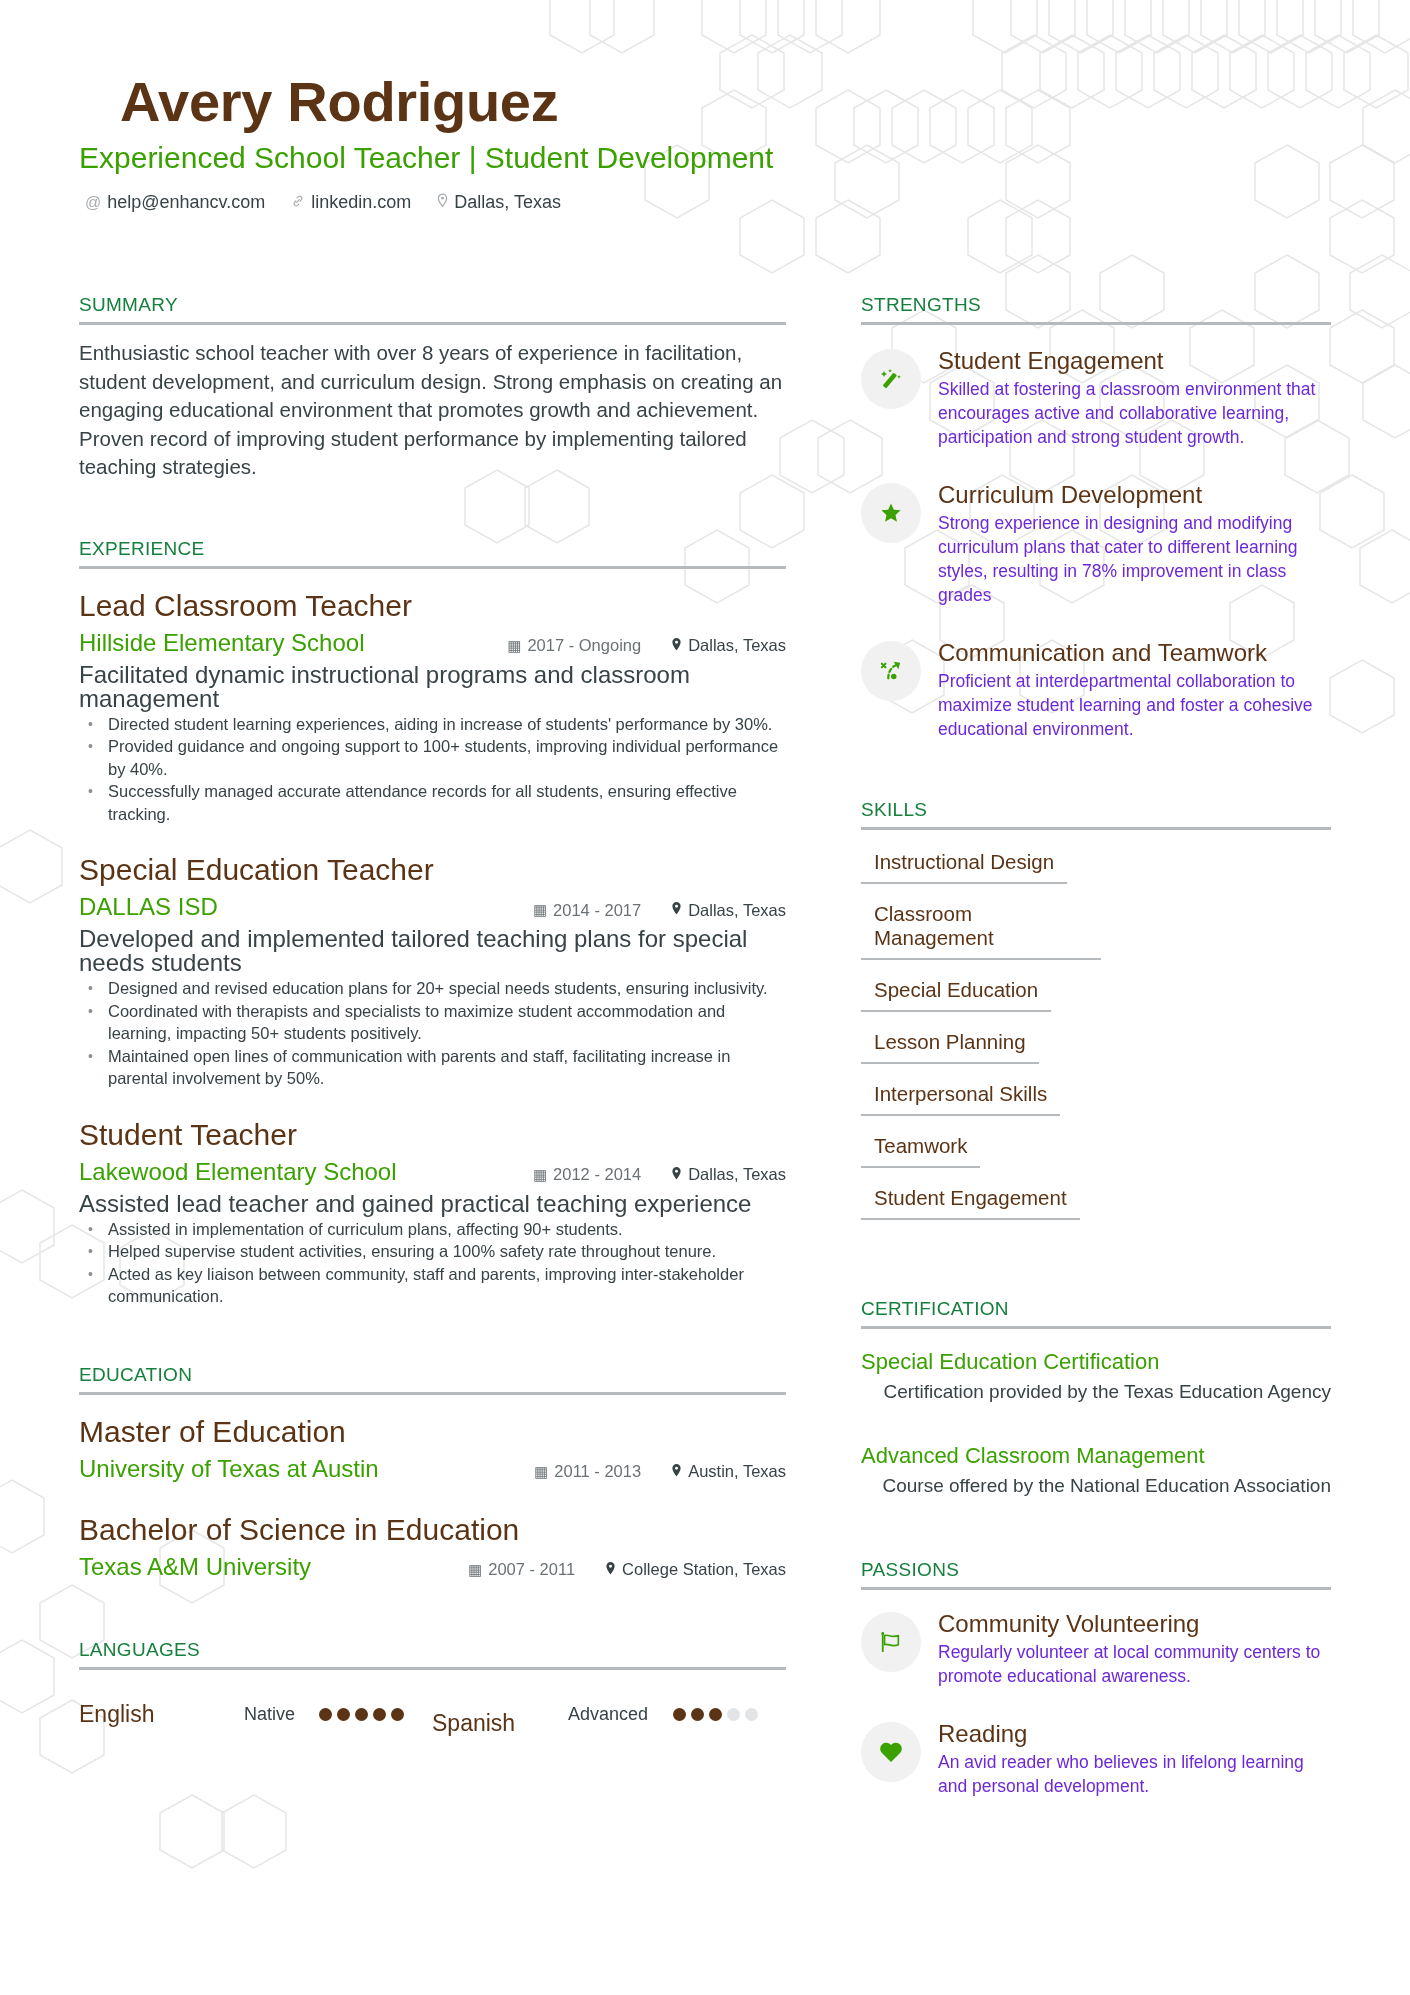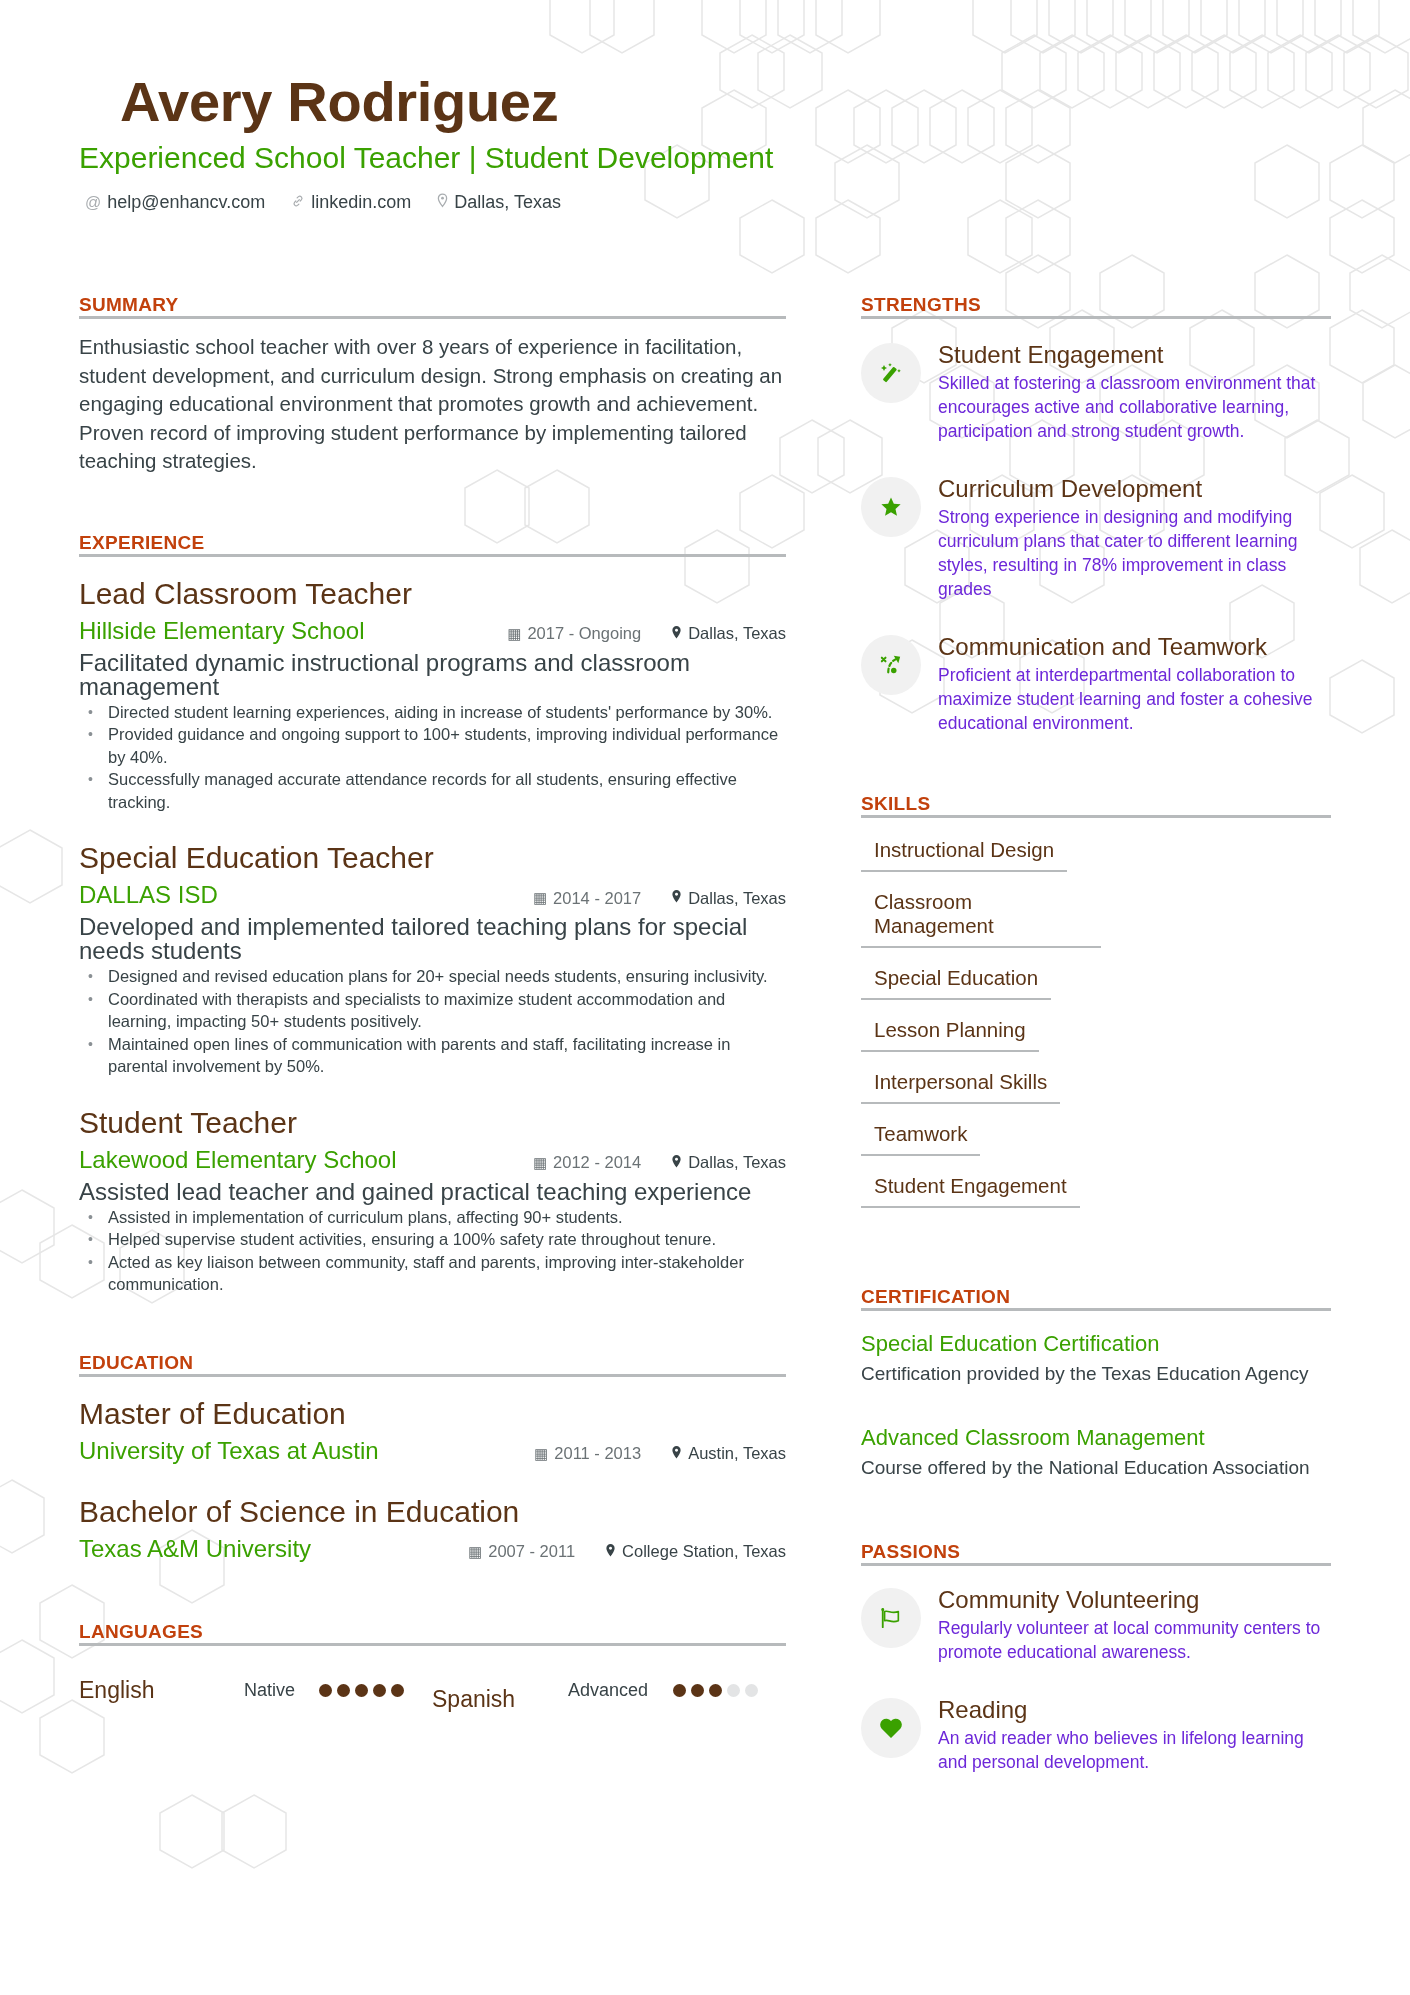--- a/index.html
+++ b/index.html
@@ -11,21 +11,21 @@
   .header { position: absolute; left: 79px; top: 68px; }
   .name { font-family: "Liberation Sans", sans-serif; font-weight: bold; font-size: 56px; color: #5b3416; line-height: 68px; letter-spacing: -0.3px; margin-left: 41px; }
   .title { font-family: "Liberation Sans", sans-serif; font-size: 30px; color: #3aa100; line-height: 40px; margin-top: 2px; }
   .contacts { display: flex; gap: 26px; margin-top: 14px; margin-left: 6px; font-family: "Liberation Sans", sans-serif; font-size: 18px; color: #384347; }
   .contact { display: flex; align-items: center; gap: 6px; }
   .contact .ic { color: #a9adb0; font-size: 16px; }
 
   .col-left { position: absolute; left: 79px; top: 294px; width: 707px; }
   .col-right { position: absolute; left: 861px; top: 294px; width: 470px; }
 
-  .sec-title { font-family: "Liberation Sans", sans-serif; font-size: 19px; color: #c2410c; letter-spacing: 0.3px; border-bottom: 3px solid #b7babc; text-transform: uppercase; font-weight: bold; }
+  .sec-title { font-family: "Liberation Sans", sans-serif; font-size: 19px; color: #15803d; letter-spacing: 0.3px; padding-bottom: 6px; border-bottom: 3px solid #b7babc; text-transform: uppercase; }
 
   .summary-text { margin-top: 14px; font-family: "Liberation Sans", sans-serif; font-size: 20.5px; line-height: 28.5px; color: #384347; }
 
   .exp { margin-top: 22px; }
   .exp-title { font-family: "Liberation Sans", sans-serif; font-size: 30px; color: #5b3416; line-height: 38px; }
   .exp-row { display: flex; justify-content: space-between; align-items: baseline; margin-top: 2px; }
   .exp-company { font-family: "Liberation Sans", sans-serif; font-size: 24px; color: #3aa100; line-height: 32px; }
   .exp-meta { display: flex; gap: 30px; font-family: "Liberation Sans", sans-serif; font-size: 16.5px; color: #6b7275; }
   .meta-item { display: flex; align-items: center; gap: 6px; }
   .meta-item .ic { color: #6b7275; font-size: 15px; }
@@ -48,21 +48,21 @@
   .icon-circle { flex: 0 0 60px; width: 60px; height: 60px; border-radius: 50%; background: #f1f1f1; display: flex; align-items: center; justify-content: center; margin-top: 4px; }
   .str-body { margin-left: 17px; flex: 1; }
   .str-title { font-family: "Liberation Sans", sans-serif; font-size: 24px; color: #5b3416; line-height: 32px; }
   .str-desc { font-family: "Liberation Sans", sans-serif; font-size: 17.5px; line-height: 24px; color: #6d28d9; }
 
   .skills { display: flex; flex-wrap: wrap; gap: 14px 16px; margin-top: 16px; width: 440px; }
   .skill { font-family: "Liberation Sans", sans-serif; font-size: 20.5px; color: #5b3416; padding: 4px 13px 8px 13px; border-bottom: 2px solid #b7babc; }
 
   .cert { margin-top: 18px; }
   .cert-title { font-family: "Liberation Sans", sans-serif; font-size: 22px; color: #3aa100; line-height: 30px; }
-  .cert-desc { font-family: "Liberation Sans", sans-serif; font-size: 19px; line-height: 26px; color: #384347; margin-top: 2px; }
+  .cert-desc { font-family: "Liberation Sans", sans-serif; font-size: 19px; line-height: 26px; color: #384347; margin-top: 2px; text-align: right; }
 </style>
 </head>
 <body>
 
 <svg class="hexbg" viewBox="0 0 1410 1995" xmlns="http://www.w3.org/2000/svg">
   <defs>
     <path id="hx" d="M32 0 L64 18 L64 55 L32 73 L0 55 L0 18 Z" fill="none" stroke="#e6e6e6" stroke-width="1.5"></path>
   </defs>
 
   <use href="#hx" x="550" y="-20"></use>

